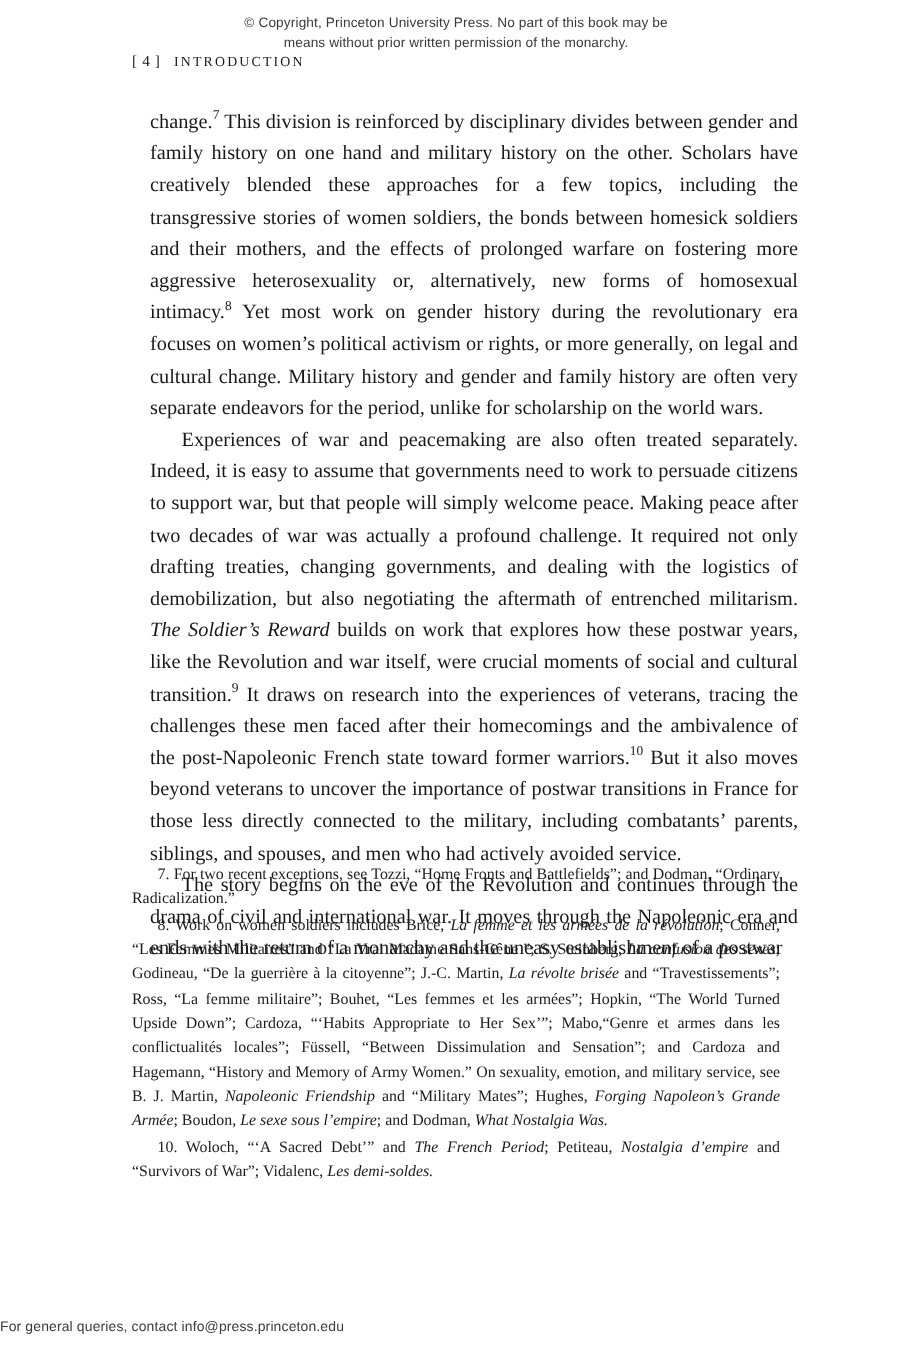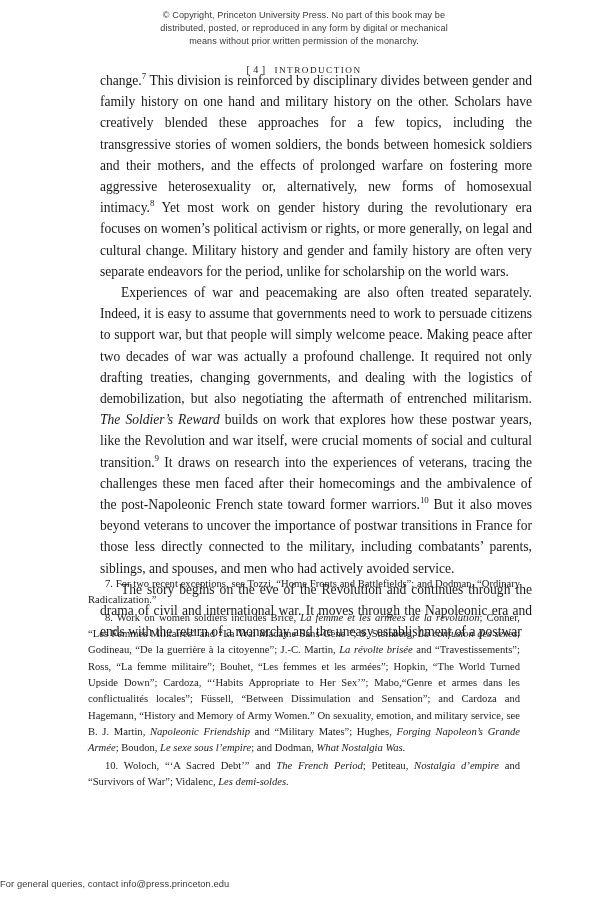--- a/index.html
+++ b/index.html
@@ -35,23 +35,23 @@
     text-align: center;
     color: #3a3a3a;
     letter-spacing: 0.01em;
   }
   .copyright div { white-space: nowrap; }
 
   
   .running-head {
     position: absolute;
     left: 88px;
-    top: 64px;
+    top: 36px;
     width: 432px;
-    text-align: center;
+    text-align: left;
     font-size: 10.2px;
     color: #1a1a1a;
     white-space: nowrap;
   }
   .running-head .folio {
     letter-spacing: 0.04em;
   }
   .running-head .rh-title {
     letter-spacing: 0.16em;
     margin-left: 9px;
@@ -120,21 +120,20 @@
     letter-spacing: 0.01em;
   }
 </style>
 </head>
 <body>
 
 <div class="page">
 
   <div class="copyright">
     <div>© Copyright, Princeton University Press. No part of this book may be</div>
-    <div>distributed, posted, or reproduced in any form by digital or mechanical</div>
     <div>means without prior written permission of the monarchy.</div>
   </div>
 
   <div class="running-head">
     <span class="folio">[ 4 ]</span><span class="rh-title">INTRODUCTION</span>
   </div>
 
   <div class="body-col">
     <p class="para" id="para-1">change.<sup class="note">7</sup> This division is reinforced by disciplinary divides between gender and family history on one hand and military history on the other. Scholars have creatively blended these approaches for a few topics, including the transgressive stories of women soldiers, the bonds between homesick soldiers and their mothers, and the effects of prolonged warfare on fostering more aggressive heterosexuality or, alternatively, new forms of homosexual intimacy.<sup class="note">8</sup> Yet most work on gender history during the revolutionary era focuses on women’s political activism or rights, or more generally, on legal and cultural change. Military history and gender and family history are often very separate endeavors for the period, unlike for scholarship on the world wars.</p>
     <p class="para indent" id="para-2">Experiences of war and peacemaking are also often treated separately. Indeed, it is easy to assume that governments need to work to persuade citizens to support war, but that people will simply welcome peace. Making peace after two decades of war was actually a profound challenge. It required not only drafting treaties, changing governments, and dealing with the logistics of demobilization, but also negotiating the aftermath of entrenched militarism. <span class="it">The Soldier’s Reward</span> builds on work that explores how these postwar years, like the Revolution and war itself, were crucial moments of social and cultural transition.<sup class="note">9</sup> It draws on research into the experiences of veterans, tracing the challenges these men faced after their homecomings and the ambivalence of the post-Napoleonic French state toward former warriors.<sup class="note">10</sup> But it also moves beyond veterans to uncover the importance of postwar transitions in France for those less directly connected to the military, including combatants’ parents, siblings, and spouses, and men who had actively avoided service.</p>

